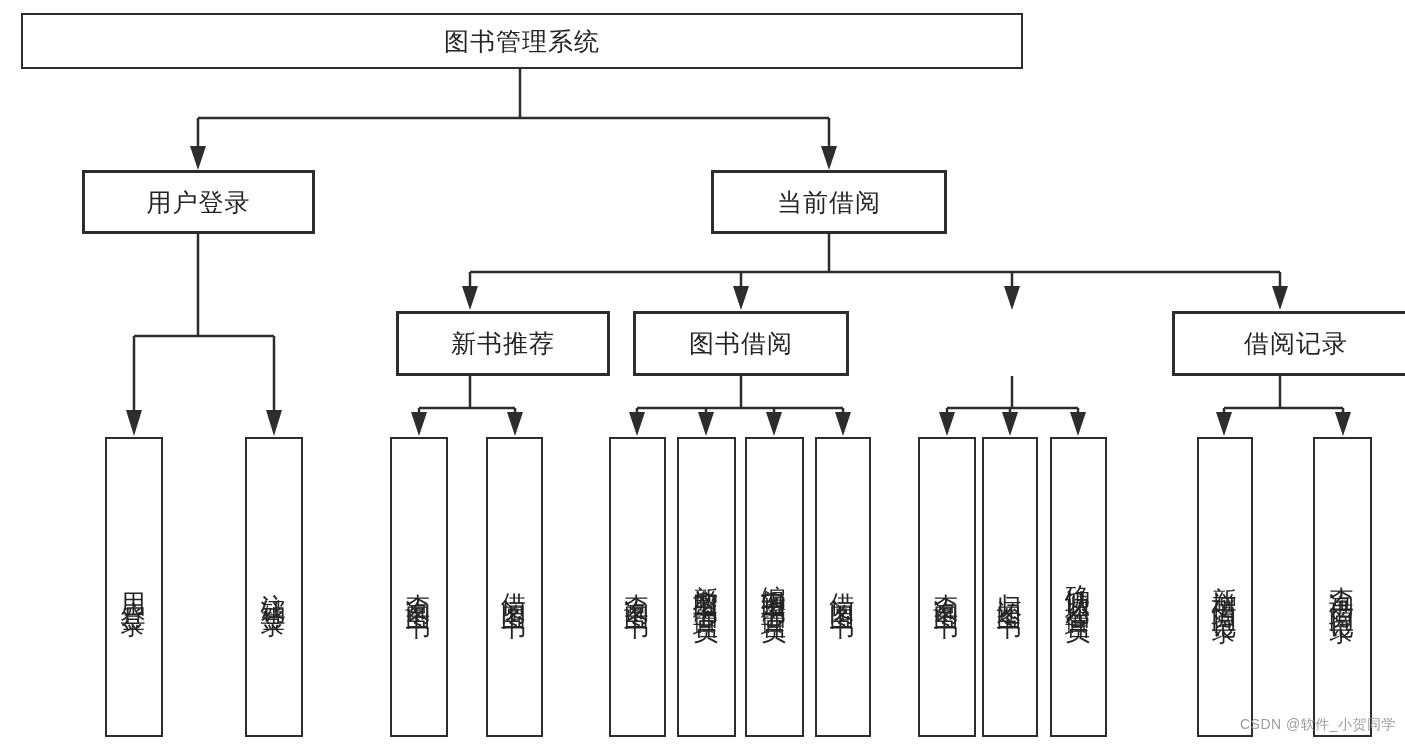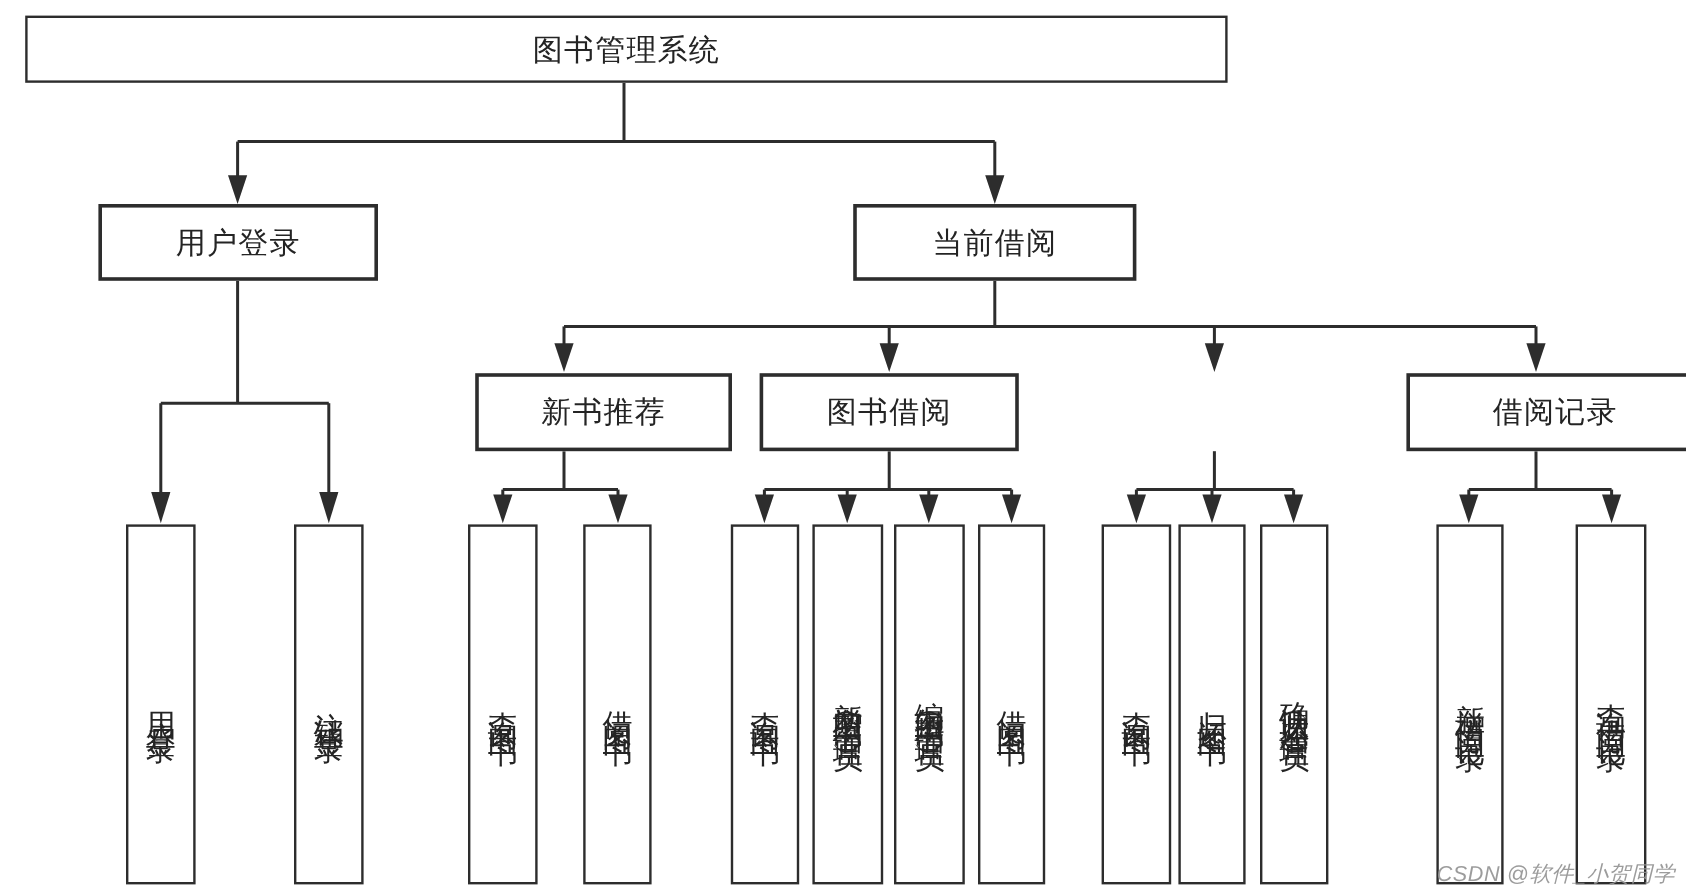--- a/index.html
+++ b/index.html
@@ -40,25 +40,24 @@
     letter-spacing: 7px;
     font-size: 25px;
     white-space: normal;
   }
   .watermark {
     position: absolute;
     left: 1178px;
     top: 716px;
     width: 218px;
     text-align: right;
-    font-size: 18px;
+    font-size: 14px;
     color: rgba(148,148,148,0.92);
     letter-spacing: 0.5px;
     z-index: 5;
-    font-style: italic;
   }
 </style>
 </head>
 <body>
 
 <div class="stage">
 
   <svg class="wires" viewBox="0 0 1405 747" stroke="#2d2d2d" stroke-width="2.5" fill="#2d2d2d">
 
     <g>

